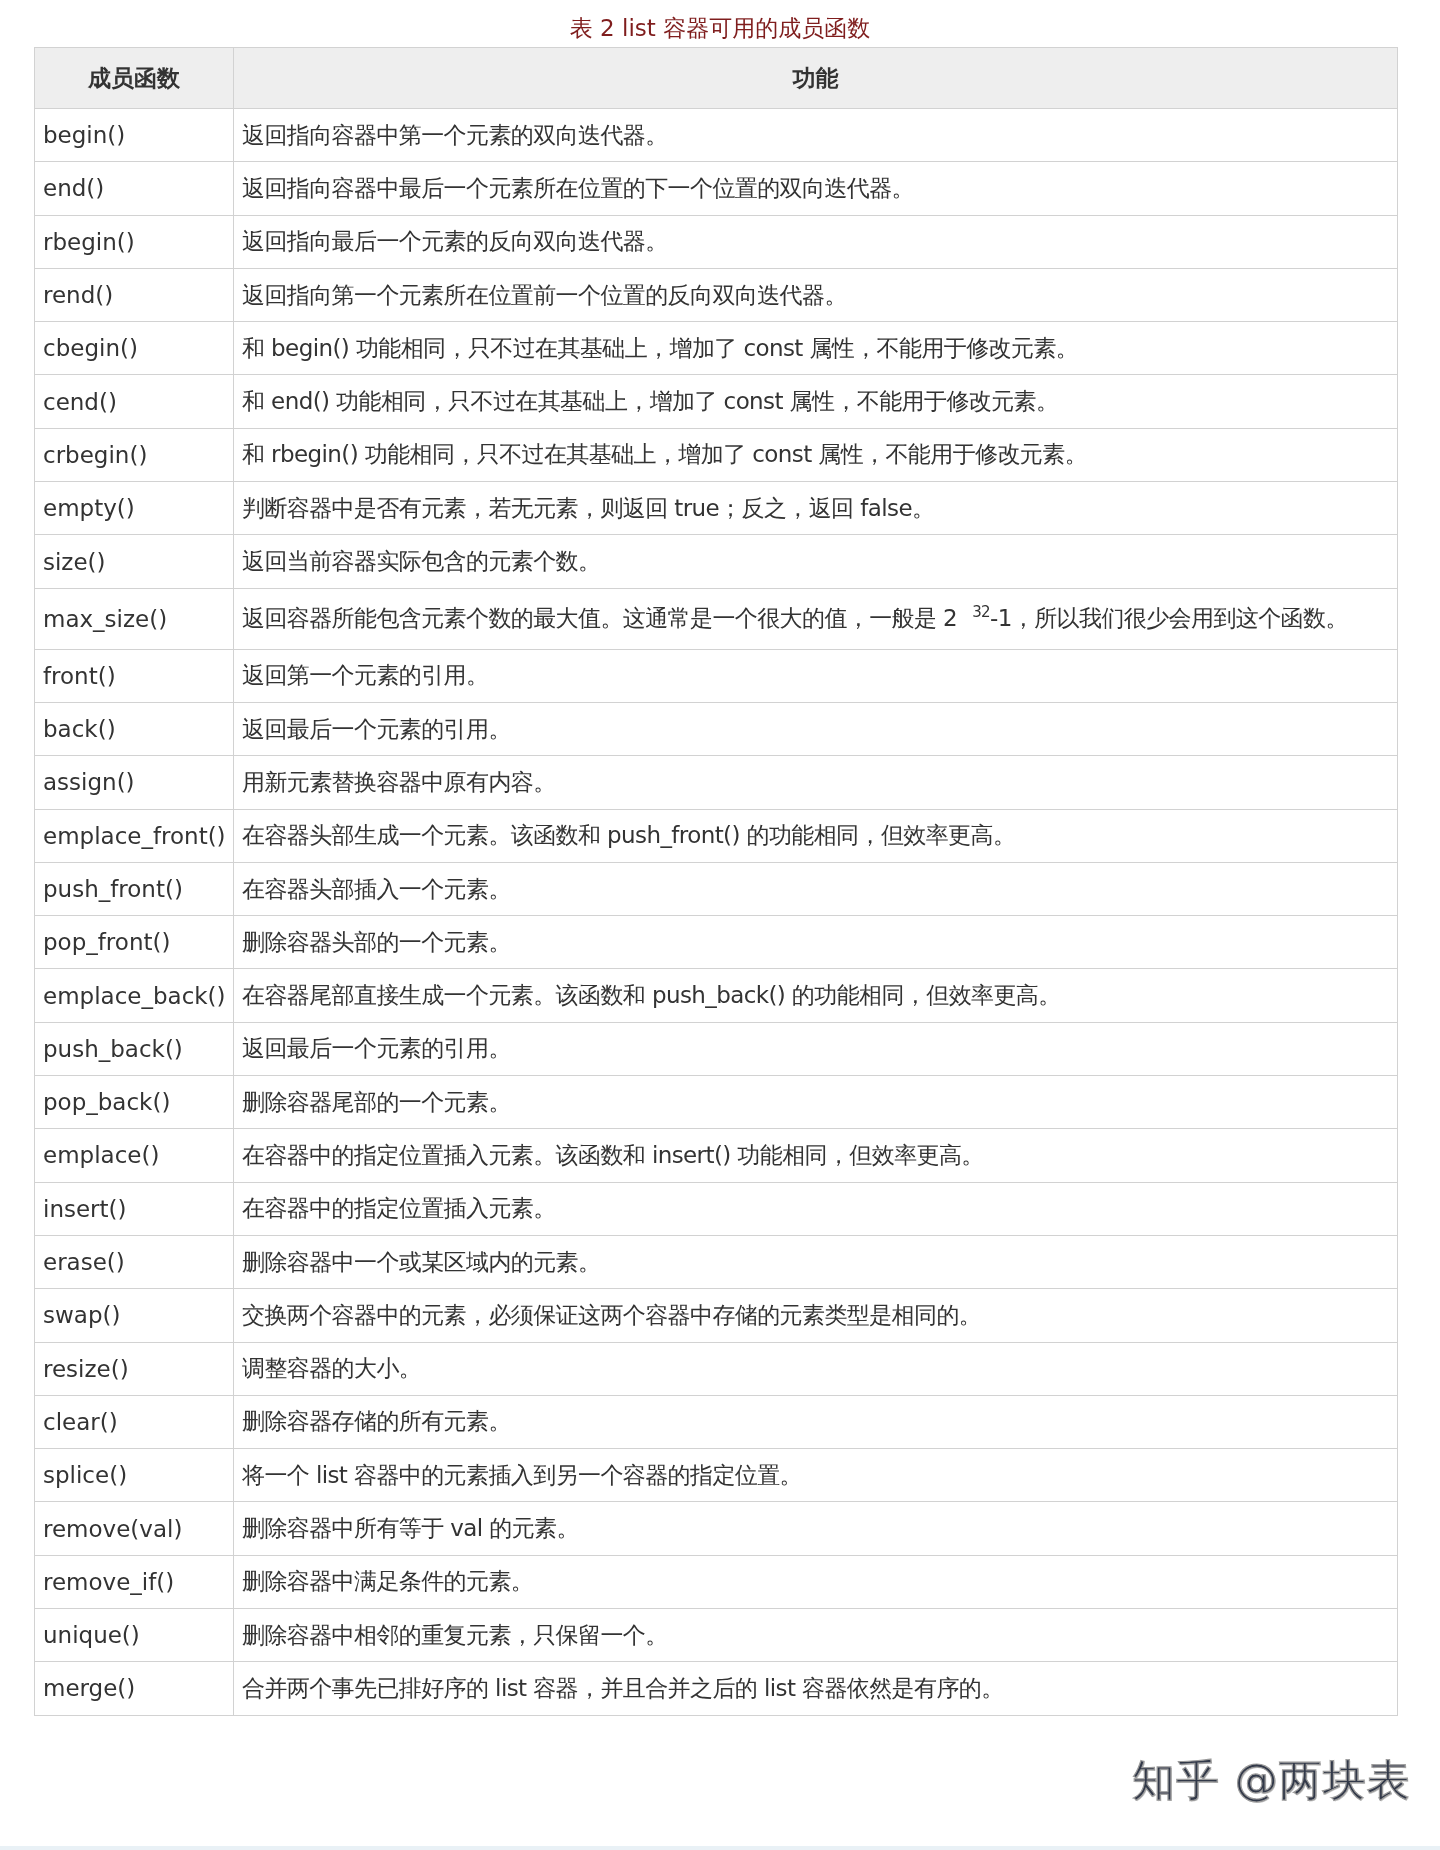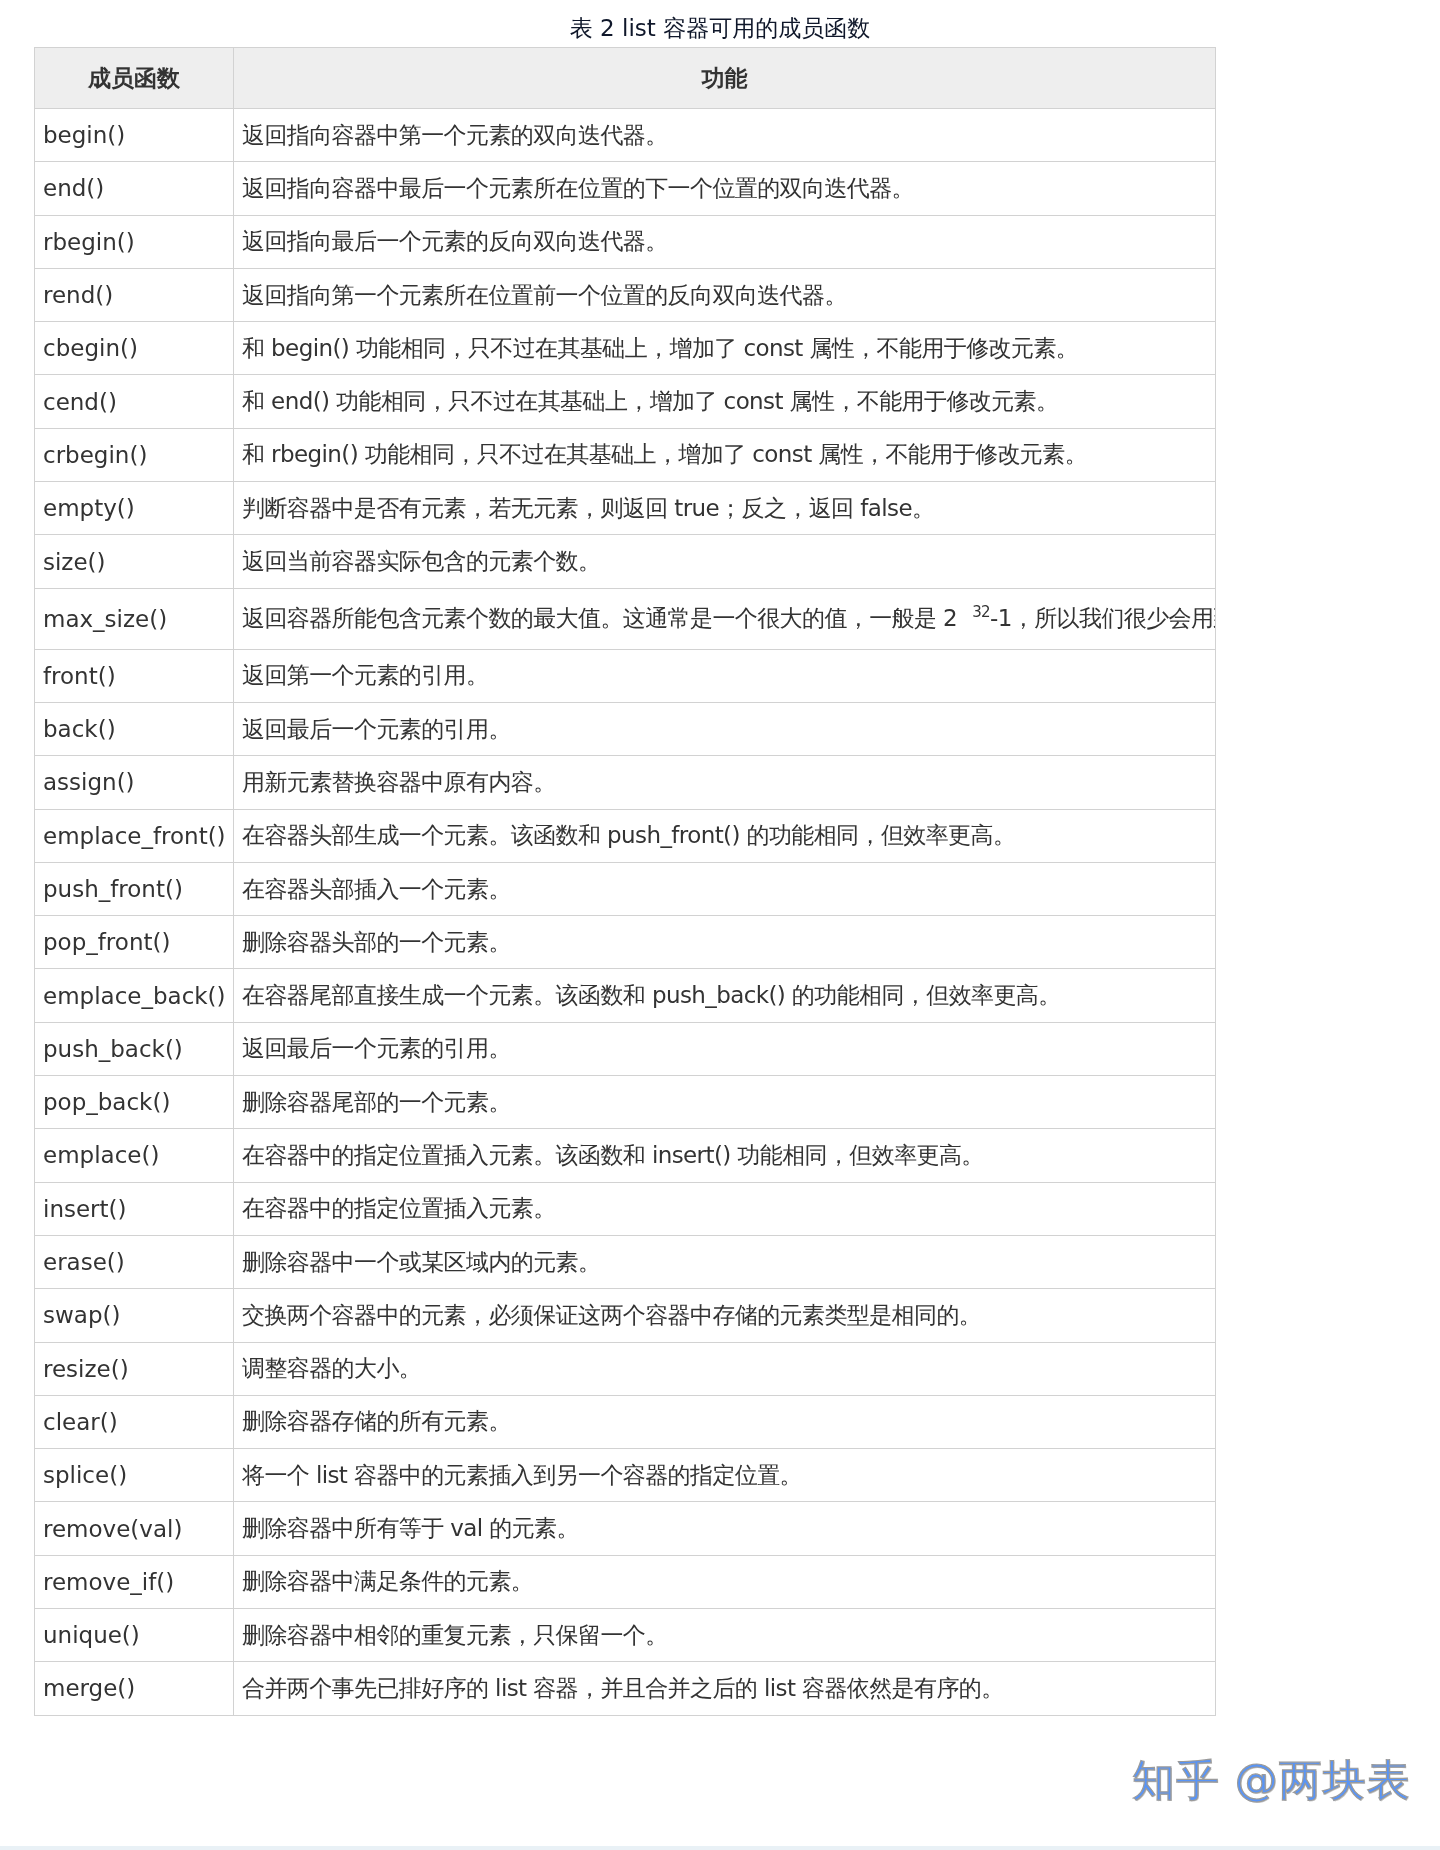--- a/index.html
+++ b/index.html
@@ -16,27 +16,27 @@
     color: #333333;
   }
   .caption {
     position: absolute;
     left: 0;
     top: 10px;
     width: 1440px;
     text-align: center;
     font-size: 23px;
     line-height: 36px;
-    color: #0f172a;
+    color: #7f1d1d;
   }
   .tbl {
     position: absolute;
     left: 34px;
     top: 47px;
-    width: 1182px;
+    width: 1364px;
     border-collapse: collapse;
     table-layout: fixed;
   }
   .tbl th, .tbl td {
     border: 1.5px solid #d2d2d2;
     padding: 0 8px;
     text-align: left;
     vertical-align: middle;
     font-size: 23px;
     white-space: nowrap;
@@ -66,21 +66,21 @@
     font-size: 15px;
     vertical-align: 9px;
     line-height: 0;
     margin-left: 15px;
   }
   .watermark {
     position: absolute;
     left: 1132px;
     top: 1752px;
     font-size: 43px;
-    color: #3b82f6;
+    color: #0f172a;
     letter-spacing: 1px;
     -webkit-text-stroke: 1.2px #8a8a8a;
     text-shadow: 1px 1px 0 #bbbbbb;
     opacity: 0.85;
     white-space: nowrap;
   }
   .bottom-strip {
     position: absolute;
     left: 0;
     top: 1846px;

